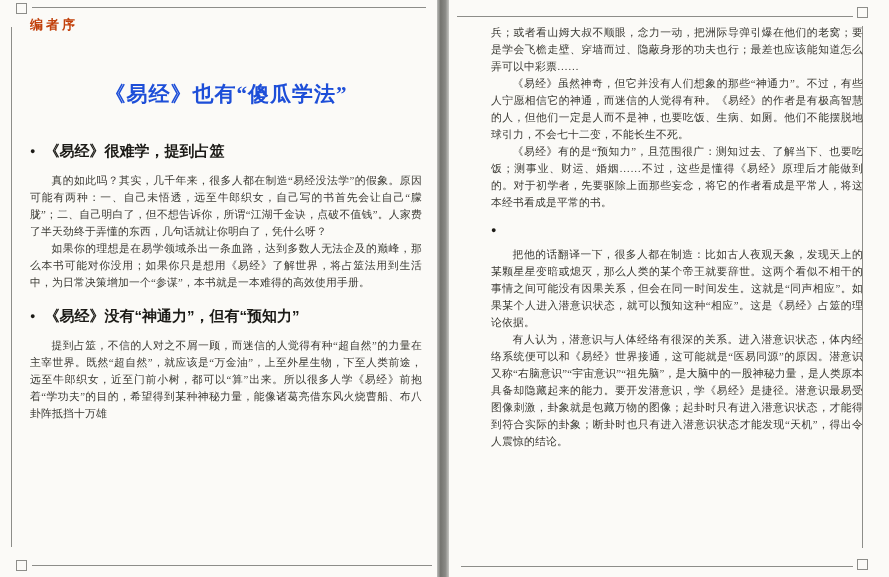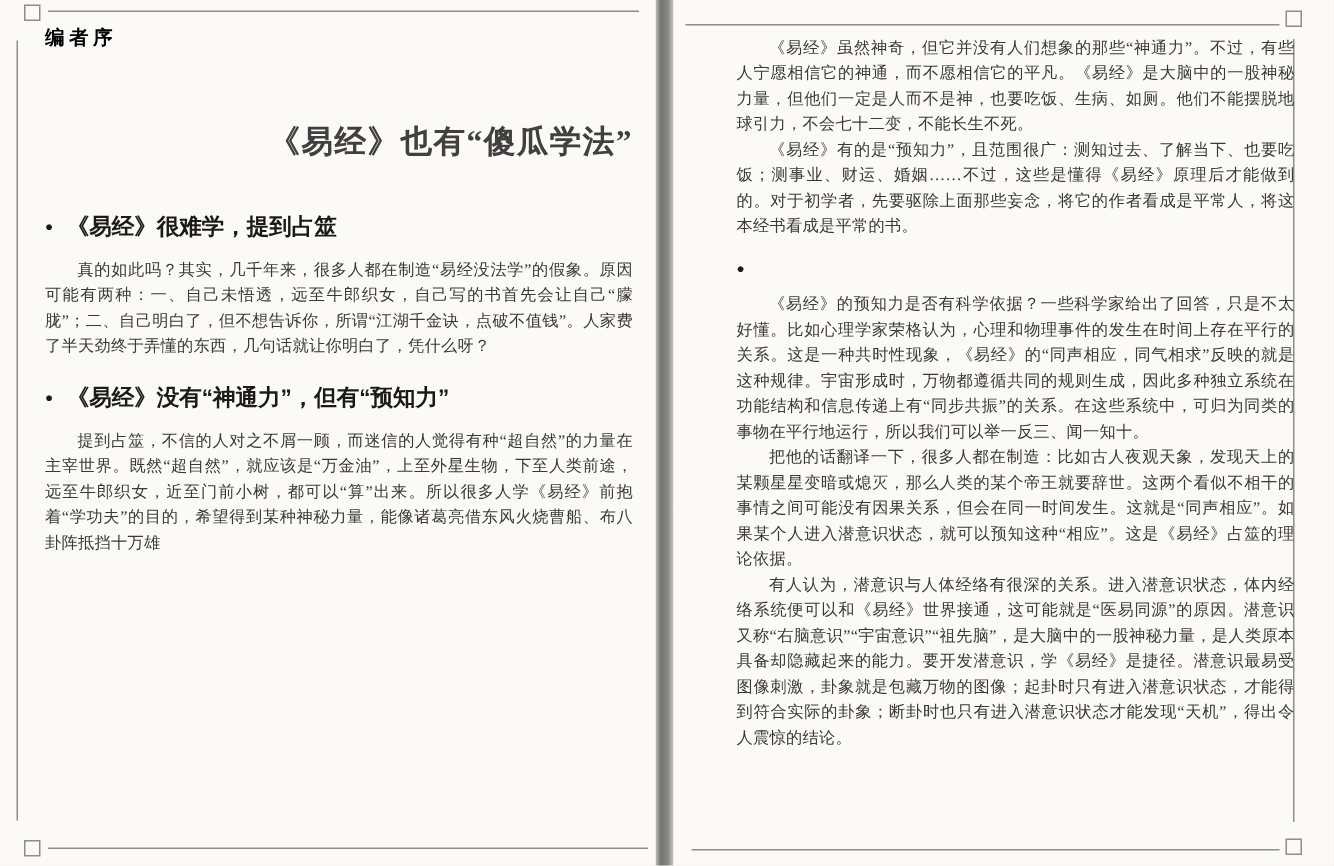--- a/index.html
+++ b/index.html
@@ -28,25 +28,25 @@
   .pr-rule-t{left:8px;top:16px;right:36px;height:1px;}
   .pr-vrule{right:26px;top:26px;width:1px;height:522px;}
   .pr-sq-b{right:21px;top:559px;}
   .pr-rule-b{left:12px;top:566px;right:36px;height:1px;}
 
   .content{position:absolute;}
   .page-left .content{left:30px;top:16px;width:392px;}
   .page-right .content{left:42px;top:24px;width:372px;}
 
   .running-head{
-    font-size:13px;font-weight:bold;letter-spacing:3px;color:#000000;
+    font-size:13px;font-weight:bold;letter-spacing:3px;color:#c2410c;
   }
   .chapter-title{
-    margin:46px 0 0;text-align:right;
-    font-size:21px;font-weight:bold;color:#404040;letter-spacing:1px;
+    margin:46px 0 0;text-align:center;
+    font-size:21px;font-weight:bold;color:#1d4ed8;letter-spacing:1px;
   }
   h2.sec{
     display:flex;align-items:center;gap:9px;
     font-family:"Liberation Sans","DejaVu Sans",sans-serif;
     font-size:15px;font-weight:bold;color:#1b1a16;
     margin:0;
   }
   .page-left h2.sec-first{margin:34px 0 11px;}
   .page-left h2.sec-second{margin:16px 0 11px;}
   .page-right h2.sec{margin:15px 0 11px;}
@@ -73,45 +73,46 @@
     <div class="content">
       <div class="running-head">编者序</div>
 
       <h1 class="chapter-title">《易经》也有“傻瓜学法”</h1>
 
       <h2 class="sec sec-first">
         <span class="bullet">●</span>
         <span>《易经》很难学，提到占筮</span>
       </h2>
       <p class="body">真的如此吗？其实，几千年来，很多人都在制造“易经没法学”的假象。原因可能有两种：一、自己未悟透，远至牛郎织女，自己写的书首先会让自己“朦胧”；二、自己明白了，但不想告诉你，所谓“江湖千金诀，点破不值钱”。人家费了半天劲终于弄懂的东西，几句话就让你明白了，凭什么呀？</p>
+      <p class="body">如果你的理想是在易学领域杀出一条血路，达到多数人无法企及的巅峰，那么本书可能对你没用；如果你只是想用《易经》了解世界，将占筮法用到生活中，为日常决策增加一个“参谋”，本书就是一本难得的高效使用手册。</p>
 
       <h2 class="sec sec-second">
         <span class="bullet">●</span>
         <span>《易经》没有“神通力”，但有“预知力”</span>
       </h2>
       <p class="body">提到占筮，不信的人对之不屑一顾，而迷信的人觉得有种“超自然”的力量在主宰世界。既然“超自然”，就应该是“万金油”，上至外星生物，下至人类前途，远至牛郎织女，近至门前小树，都可以“算”出来。所以很多人学《易经》前抱着“学功夫”的目的，希望得到某种神秘力量，能像诸葛亮借东风火烧曹船、布八卦阵抵挡十万雄</p>
     </div>
   </div>
 
   <div class="gutter"></div>
 
   <div class="page page-right">
     <div class="sq pr-sq-t"></div>
     <div class="rule pr-rule-t"></div>
     <div class="rule pr-vrule"></div>
     <div class="sq pr-sq-b"></div>
     <div class="rule pr-rule-b"></div>
 
     <div class="content">
-      <p class="body">《易经》虽然神奇，但它并没有人们想象的那些“神通力”。不过，有些人宁愿相信它的神通，而不愿相信它的平凡。《易经》是大脑中的一股神秘力量，但他们一定是人而不是神，也要吃饭、生病、如厕。他们不能摆脱地球引力，不会七十二变，不能长生不死。</p>
+      <p class="body cont">兵；或者看山姆大叔不顺眼，念力一动，把洲际导弹引爆在他们的老窝；要是学会飞檐走壁、穿墙而过、隐蔽身形的功夫也行；最差也应该能知道怎么弄可以中彩票……</p>
+      <p class="body">《易经》虽然神奇，但它并没有人们想象的那些“神通力”。不过，有些人宁愿相信它的神通，而迷信的人觉得有种。《易经》的作者是有极高智慧的人，但他们一定是人而不是神，也要吃饭、生病、如厕。他们不能摆脱地球引力，不会七十二变，不能长生不死。</p>
       <p class="body">《易经》有的是“预知力”，且范围很广：测知过去、了解当下、也要吃饭；测事业、财运、婚姻……不过，这些是懂得《易经》原理后才能做到的。对于初学者，先要驱除上面那些妄念，将它的作者看成是平常人，将这本经书看成是平常的书。</p>
 
       <h2 class="sec">
         <span class="bullet">●</span>
       </h2>
-      <p class="body">《易经》的预知力是否有科学依据？一些科学家给出了回答，只是不太好懂。比如心理学家荣格认为，心理和物理事件的发生在时间上存在平行的关系。这是一种共时性现象，《易经》的“同声相应，同气相求”反映的就是这种规律。宇宙形成时，万物都遵循共同的规则生成，因此多种独立系统在功能结构和信息传递上有“同步共振”的关系。在这些系统中，可归为同类的事物在平行地运行，所以我们可以举一反三、闻一知十。</p>
       <p class="body">把他的话翻译一下，很多人都在制造：比如古人夜观天象，发现天上的某颗星星变暗或熄灭，那么人类的某个帝王就要辞世。这两个看似不相干的事情之间可能没有因果关系，但会在同一时间发生。这就是“同声相应”。如果某个人进入潜意识状态，就可以预知这种“相应”。这是《易经》占筮的理论依据。</p>
       <p class="body">有人认为，潜意识与人体经络有很深的关系。进入潜意识状态，体内经络系统便可以和《易经》世界接通，这可能就是“医易同源”的原因。潜意识又称“右脑意识”“宇宙意识”“祖先脑”，是大脑中的一股神秘力量，是人类原本具备却隐藏起来的能力。要开发潜意识，学《易经》是捷径。潜意识最易受图像刺激，卦象就是包藏万物的图像；起卦时只有进入潜意识状态，才能得到符合实际的卦象；断卦时也只有进入潜意识状态才能发现“天机”，得出令人震惊的结论。</p>
 
     </div>
   </div>
 
 </div>
 
 </body></html>

